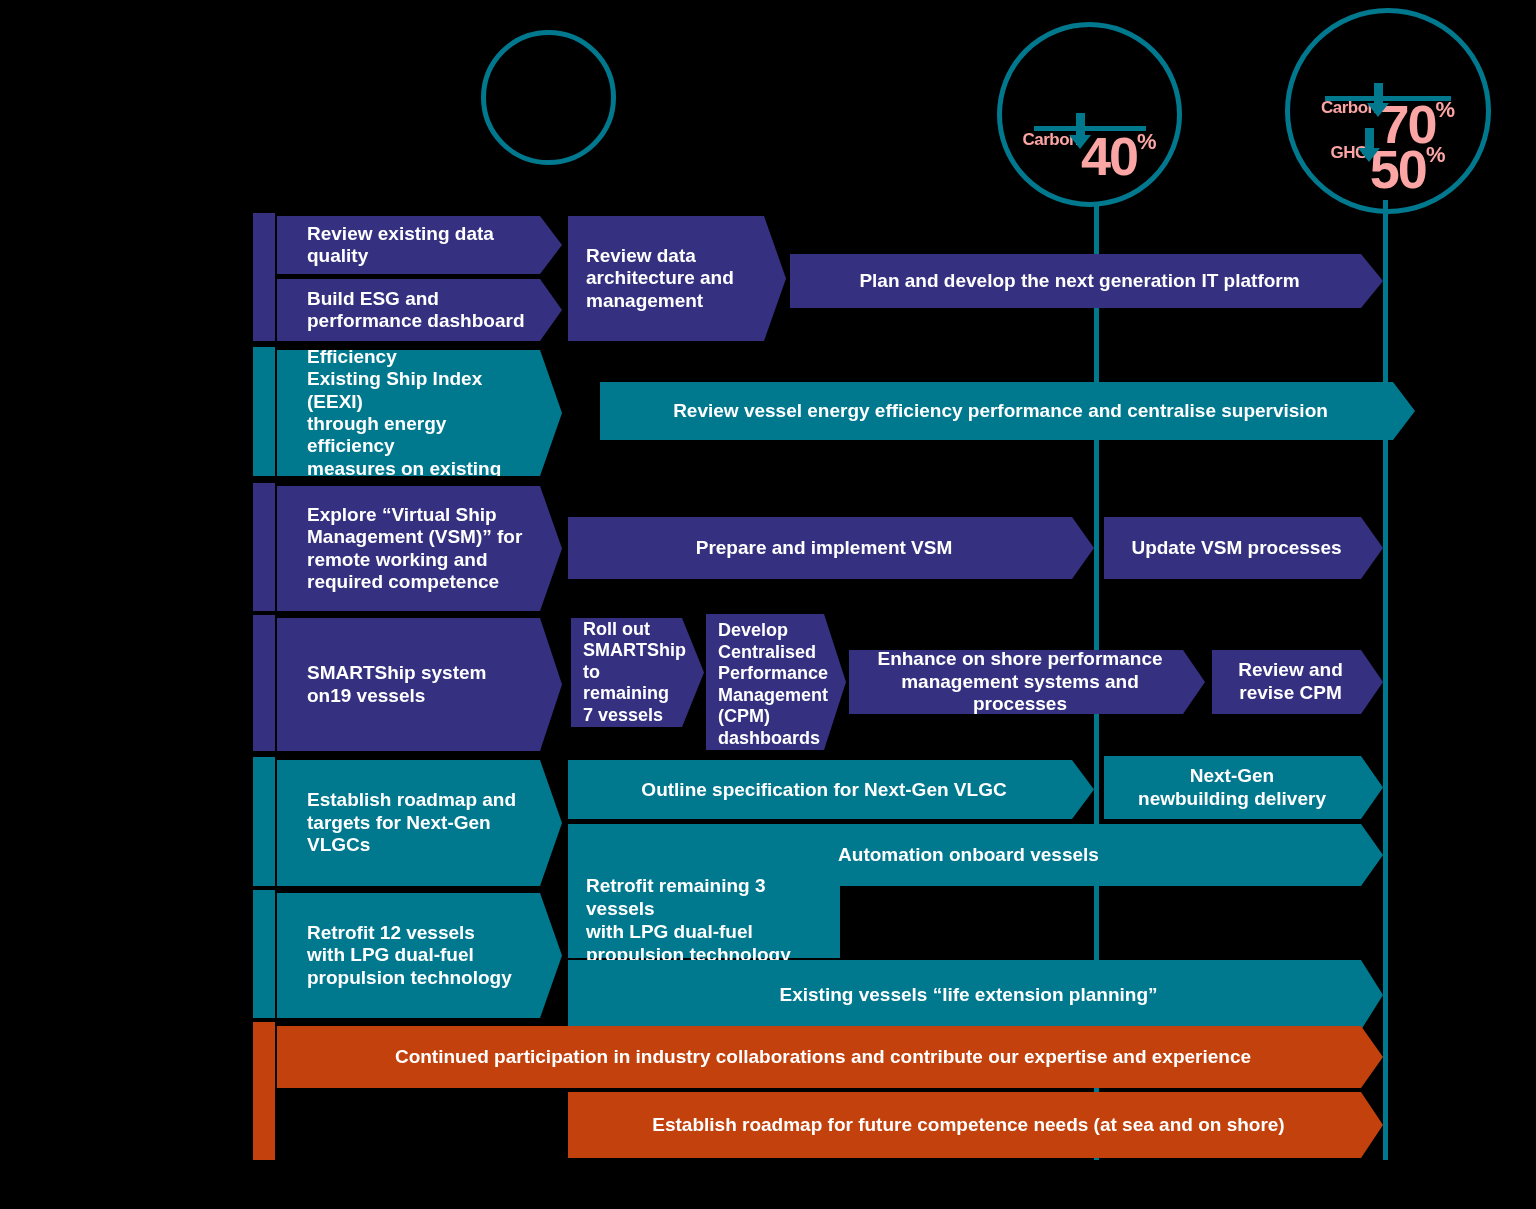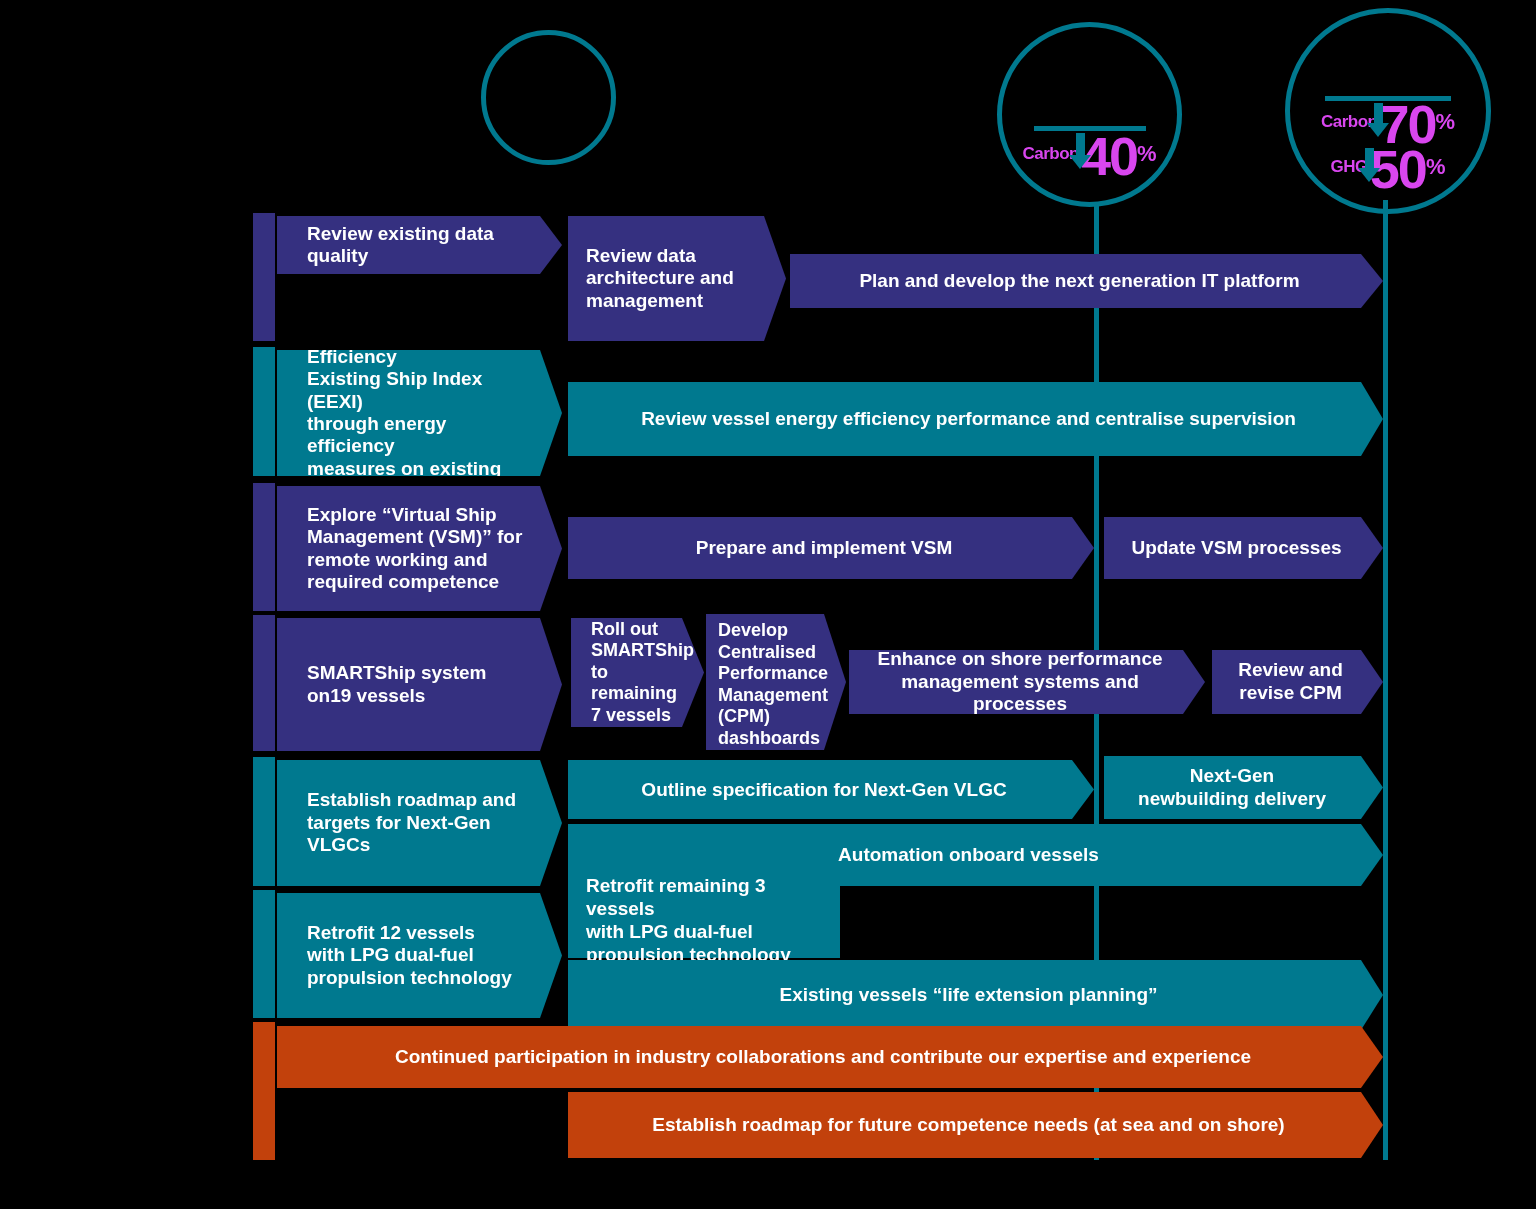--- a/index.html
+++ b/index.html
@@ -16,22 +16,22 @@
   
   .circle{
     position:absolute;border-radius:50%;
     border:5px solid #00798f;box-sizing:border-box;
     display:flex;flex-direction:column;align-items:center;justify-content:flex-end;
   }
   .circle .hbar{
     width:64%;height:5px;background:#00798f;margin-bottom:4px;
   }
   .target-row{
-    display:flex;align-items:center;justify-content:center;
-    color:#d946ef;line-height:0.88;white-space:nowrap;
+    display:flex;align-items:flex-start;justify-content:center;
+    color:#fca5a5;line-height:0.88;white-space:nowrap;
   }
   .tlabel{
     font-size:17px;font-weight:bold;letter-spacing:-.5px;
     transform:translateY(-2px);
   }
   .arrow-dn{
     display:inline-block;width:0;height:0;position:relative;
     margin:0 1px 2px 1px;
   }
   .arrow-stem{
@@ -116,39 +116,43 @@
   <div class="bar navy" style="left:253px;top:483px;height:128px;"></div>
   <div class="bar navy" style="left:253px;top:615px;height:136px;"></div>
   <div class="bar teal" style="left:253px;top:757px;height:129px;"></div>
   <div class="bar teal" style="left:253px;top:890px;height:128px;"></div>
   <div class="bar green" style="left:253px;top:1022px;height:138px;"></div>
 
   <div class="blk navy ch left-pad" style="left:277px;top:216px;width:285px;height:58px;font-size:19px;">
     <span class="txt">Review existing data quality</span>
   </div>
 
+  <div class="blk navy ch left-pad" style="left:277px;top:279px;width:285px;height:62px;font-size:19px;white-space:pre-line;line-height:1.15;">
+    <span class="txt">Build ESG and
+performance dashboard</span>
+  </div>
 
   <div class="blk navy ch lft" style="left:568px;top:216px;width:218px;height:125px;font-size:19px;white-space:pre-line;line-height:1.18;">
     <span class="txt">Review data
 architecture and
 management</span>
   </div>
 
   <div class="blk navy ch ctr" style="left:790px;top:254px;width:593px;height:54px;font-size:19px;">
     <span class="txt">Plan and develop the next generation IT platform</span>
   </div>
 
   <div class="blk teal ch left-pad" style="left:277px;top:350px;width:285px;height:126px;font-size:19px;white-space:pre-line;line-height:1.18;">
     <span class="txt">Prepare for Energy Efficiency
 Existing Ship Index (EEXI)
 through energy efficiency
 measures on existing fleet</span>
   </div>
 
-  <div class="blk teal ch ctr" style="left:568px;top:382px;width:815px;height:74px;font-size:19px;">
+  <div class="blk teal ch ctr" style="left:600px;top:382px;width:815px;height:58px;font-size:19px;">
     <span class="txt">Review vessel energy efficiency performance and centralise supervision</span>
   </div>
 
   <div class="blk navy ch left-pad" style="left:277px;top:486px;width:285px;height:125px;font-size:19px;white-space:pre-line;line-height:1.18;">
     <span class="txt">Explore “Virtual Ship
 Management (VSM)” for
 remote working and
 required competence</span>
   </div>
 
@@ -158,21 +162,21 @@
 
   <div class="blk navy ch ctr" style="left:1104px;top:517px;width:279px;height:62px;font-size:19px;">
     <span class="txt">Update VSM processes</span>
   </div>
 
   <div class="blk navy ch left-pad" style="left:277px;top:618px;width:285px;height:133px;font-size:19px;white-space:pre-line;line-height:1.18;">
     <span class="txt">SMARTShip system
 on19 vessels</span>
   </div>
 
-  <div class="blk navy ch lft" style="left:571px;top:618px;width:133px;height:109px;font-size:18px;white-space:pre-line;line-height:1.2;padding:0 18px 0 20px;">
+  <div class="blk navy ch lft" style="left:571px;top:618px;width:133px;height:109px;font-size:18px;white-space:pre-line;line-height:1.2;padding:0 18px 0 12px;">
     <span class="txt">Roll out
 SMARTShip
 to remaining
 7 vessels</span>
   </div>
 
   <div class="blk navy ch lft" style="left:706px;top:614px;width:140px;height:136px;font-size:18px;white-space:pre-line;line-height:1.2;padding:0 18px 0 12px;align-items:flex-start;padding-top:6px;">
     <span class="txt">Develop
 Centralised
 Performance

